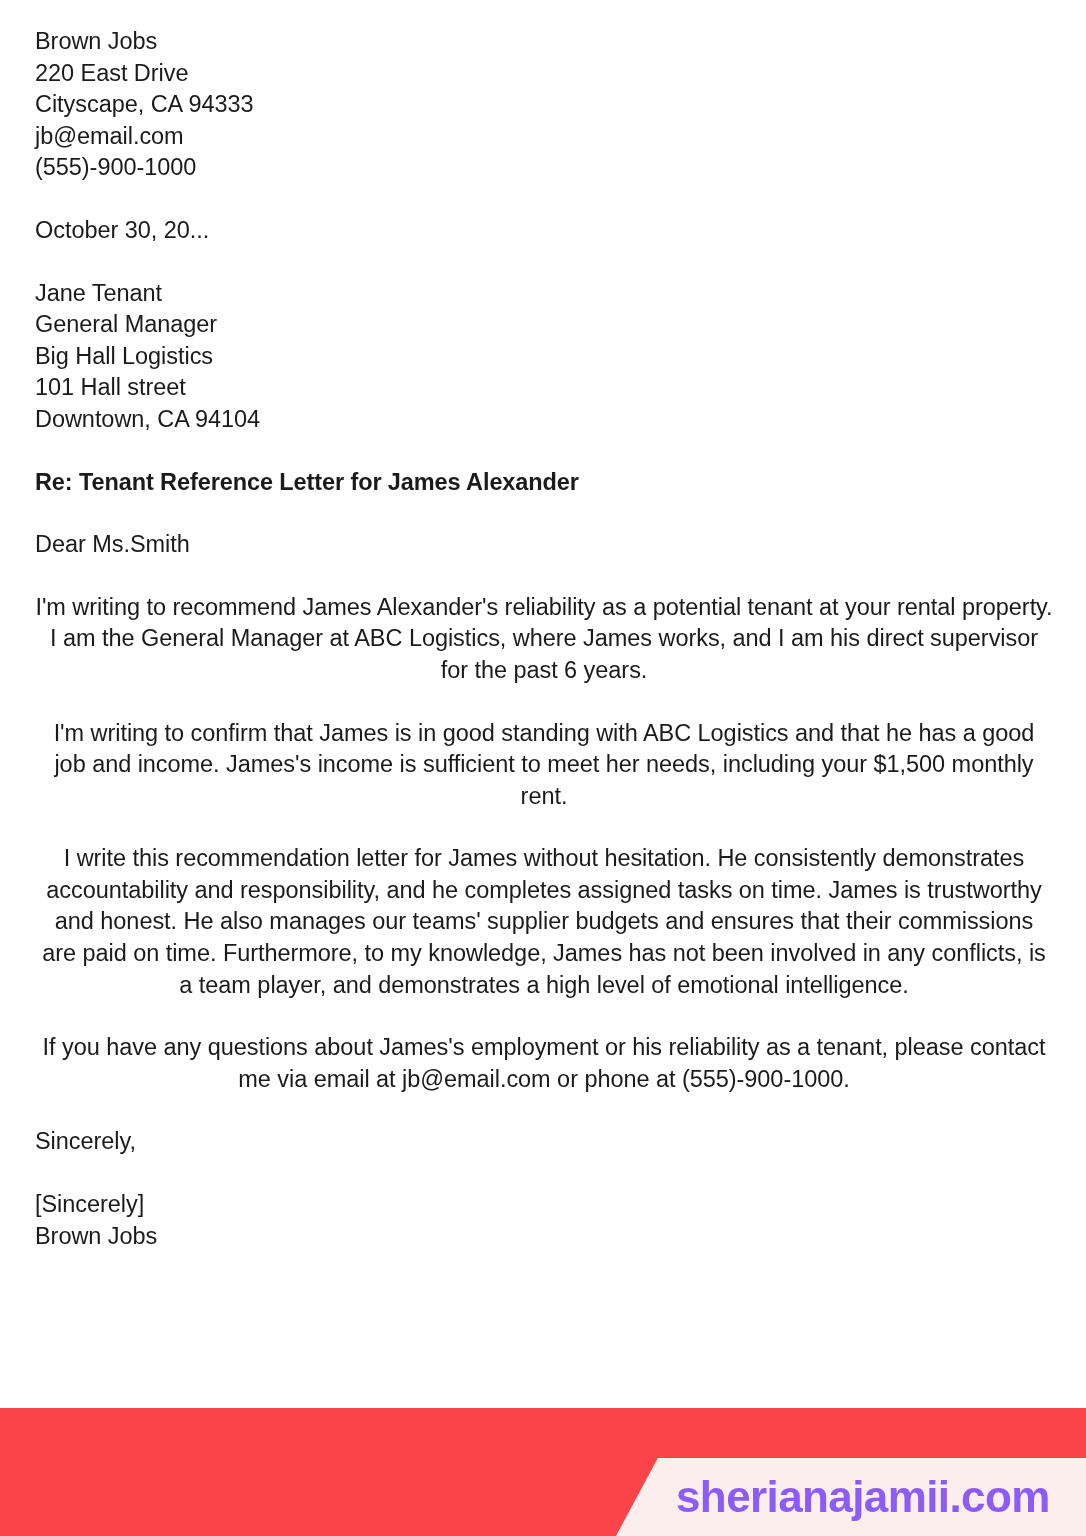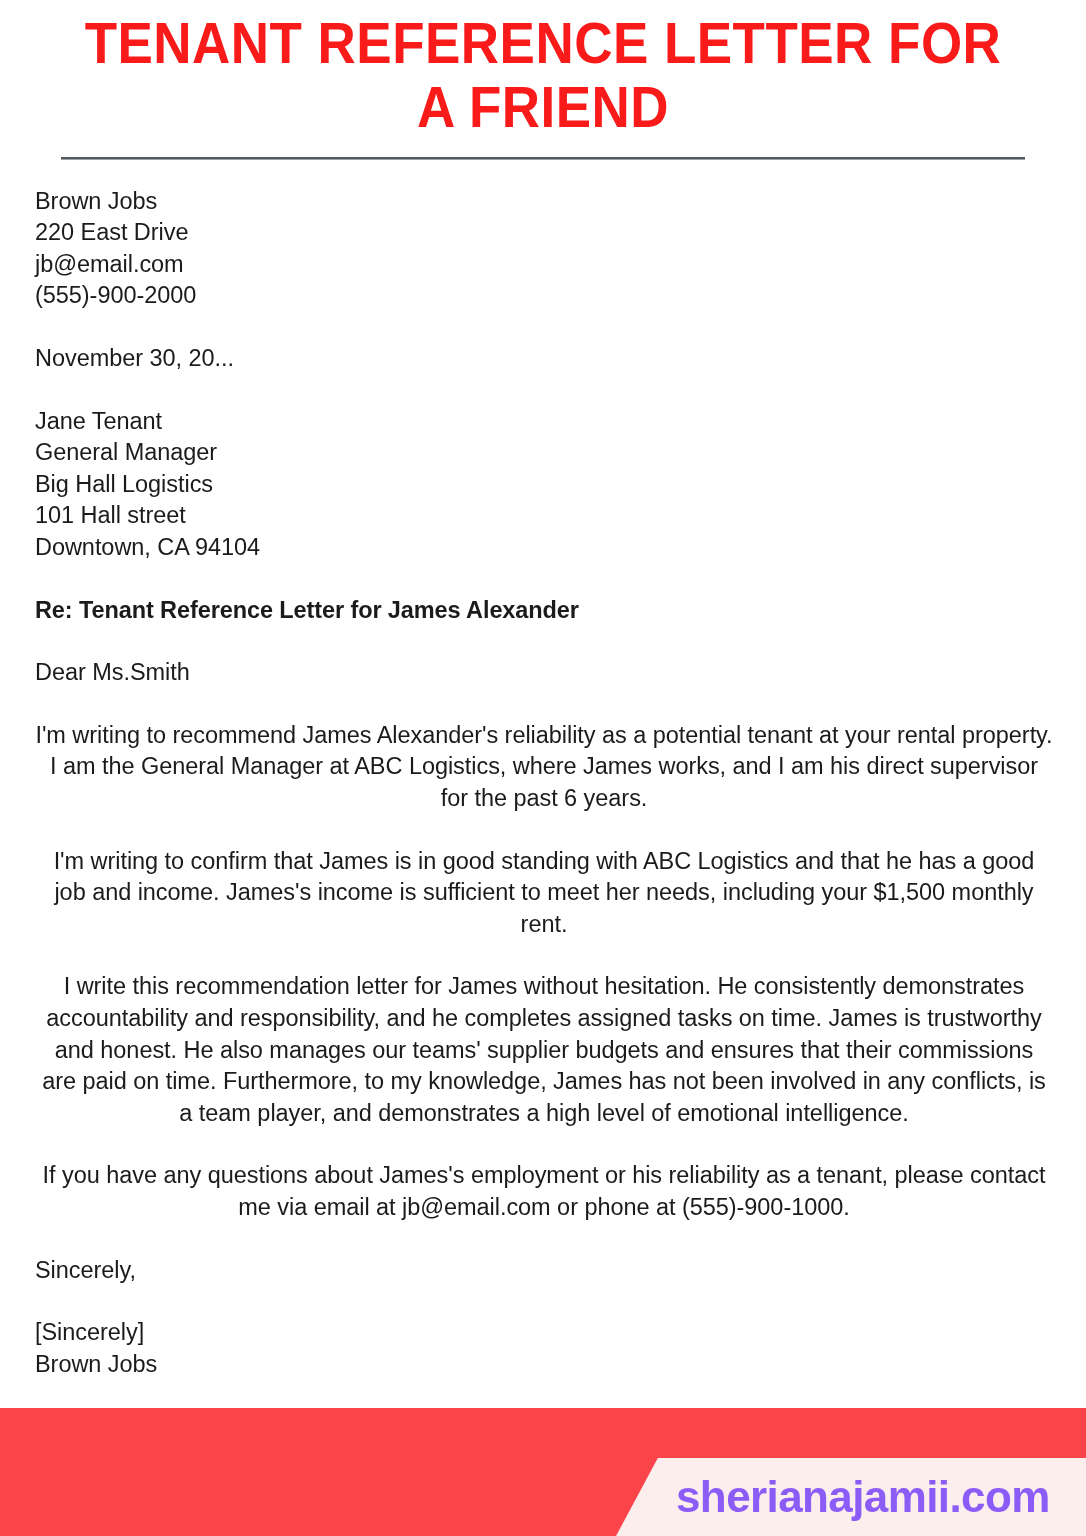--- a/index.html
+++ b/index.html
@@ -122,36 +122,33 @@
     font-size: 44px;
     letter-spacing: -0.6px;
     white-space: nowrap;
   }
 </style>
 </head>
 <body>
 
 <div class="page">
 
-  <div class="title-block">
-    <h1 class="doc-title">TENANT REFERENCE LETTER FOR A FRIEND</h1>
-    <div class="title-rule"></div>
-  </div>
 
   <div class="letter">
 
     <div class="block gap-after">
       <div class="addr-line">Brown Jobs</div>
       <div class="addr-line">220 East Drive</div>
+      <div class="addr-line">Cityscape, CA 94333</div>
       <div class="addr-line">jb@email.com</div>
-      <div class="addr-line">(555)-900-2000</div>
+      <div class="addr-line">(555)-900-1000</div>
     </div>
 
     <div class="block gap-after">
-      <div class="date-line">November 30, 20...</div>
+      <div class="date-line">October 30, 20...</div>
     </div>
 
     <div class="block gap-after">
       <div class="addr-line">Jane Tenant</div>
       <div class="addr-line">General Manager</div>
       <div class="addr-line">Big Hall Logistics</div>
       <div class="addr-line">101 Hall street</div>
       <div class="addr-line">Downtown, CA 94104</div>
     </div>
 

